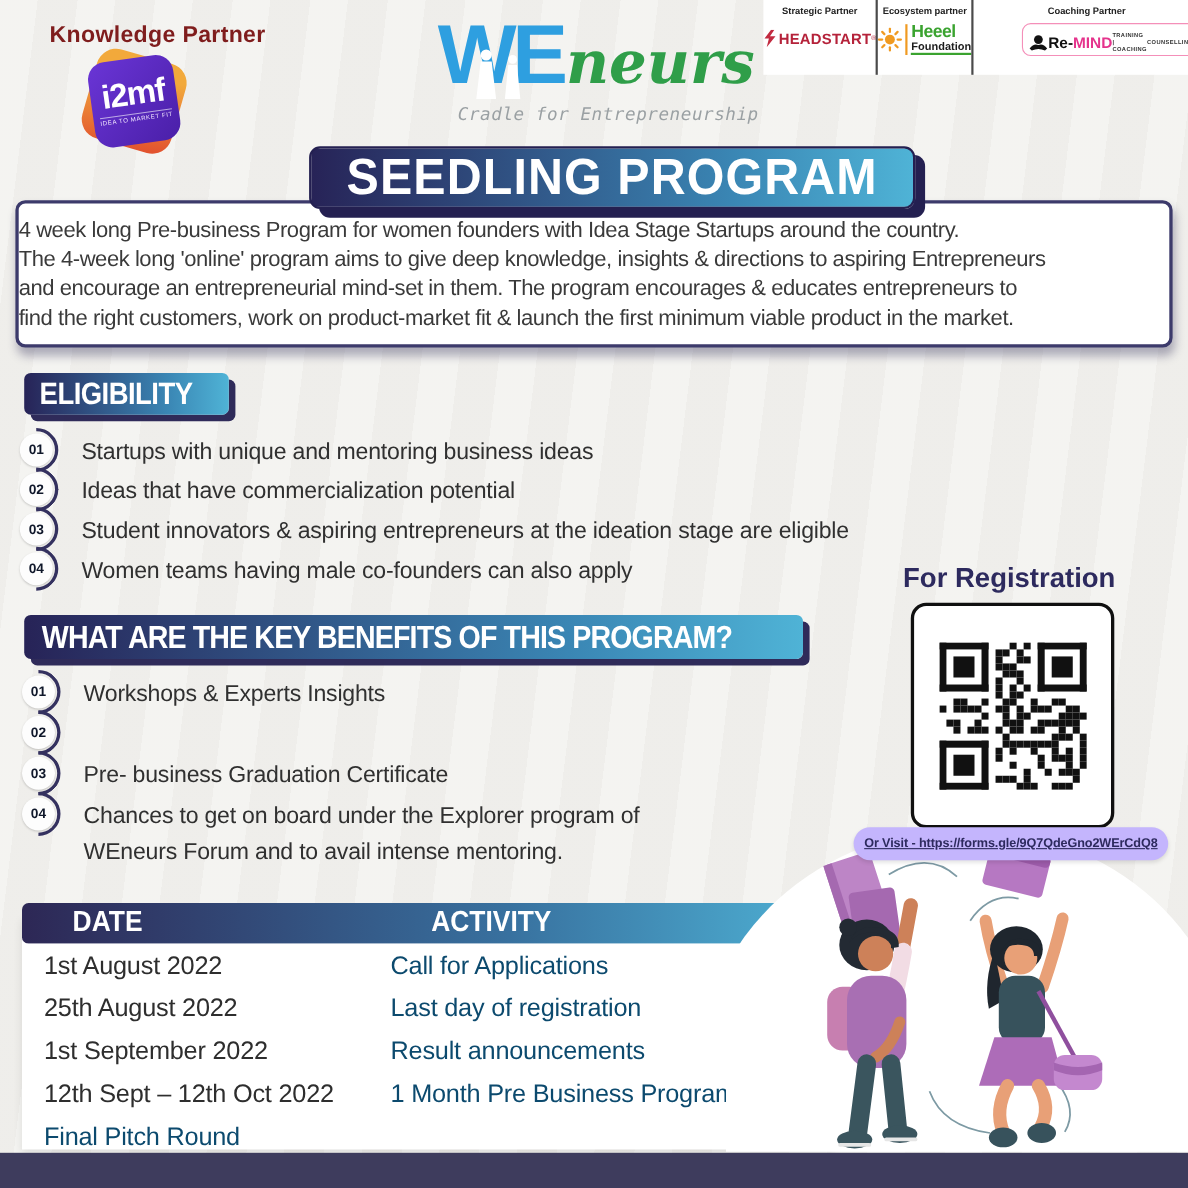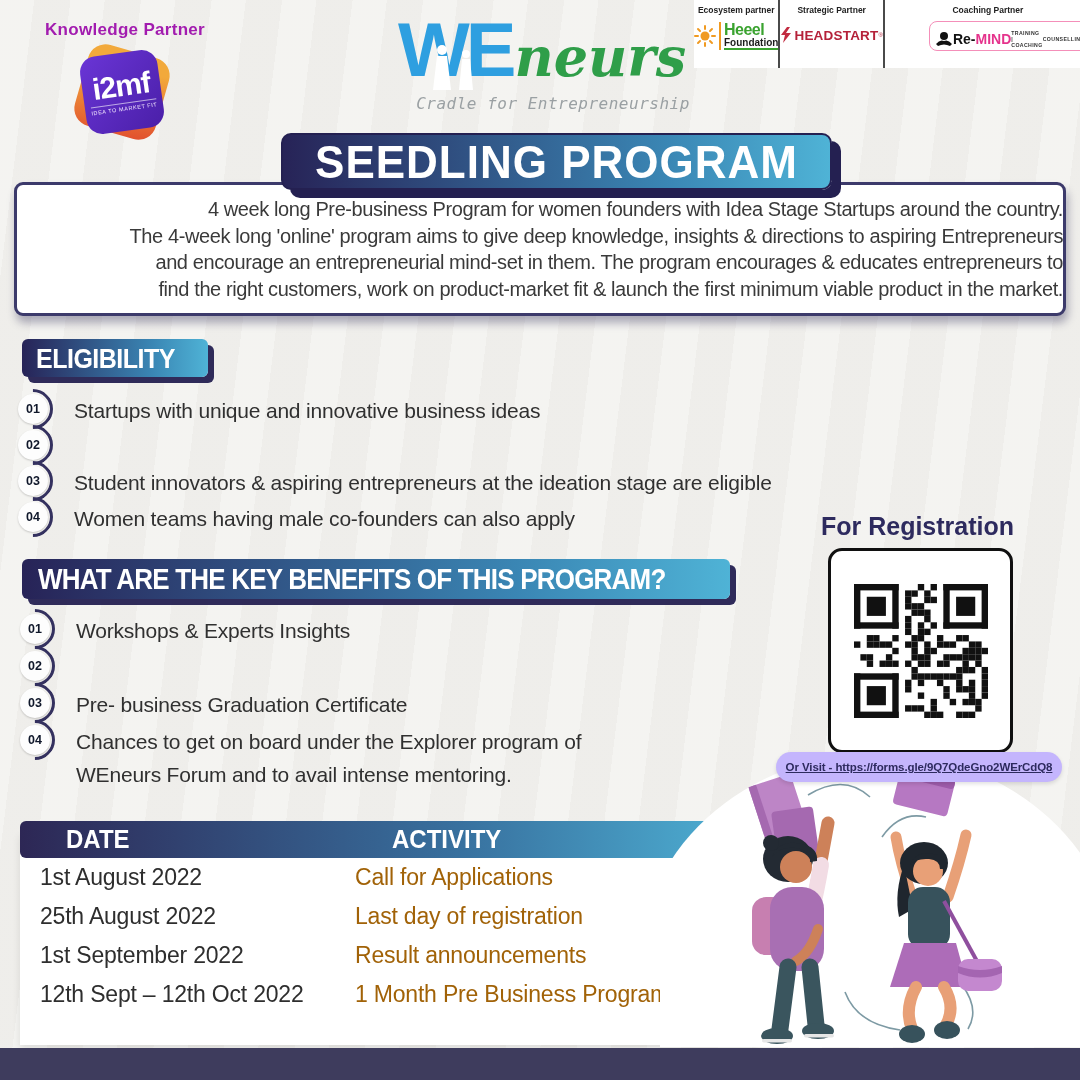--- a/index.html
+++ b/index.html
@@ -8,21 +8,21 @@
     background:#f2f1ee;
     font-family:"Liberation Sans", sans-serif;
   }
   .page::before{
     content:""; position:absolute; inset:0;
     background:repeating-linear-gradient(97deg, rgba(255,255,255,.55) 0 34px, rgba(222,221,217,.45) 34px 70px);
     opacity:.35; pointer-events:none;
   }
 
   
-  .kp-label{ position:absolute; left:45px; top:20px; font-size:17px; font-weight:bold; color:#a21caf; letter-spacing:.3px; }
+  .kp-label{ position:absolute; left:45px; top:20px; font-size:21px; font-weight:bold; color:#7f1d1d; letter-spacing:.3px; }
   .i2mf{ position:absolute; left:76px; top:46px; width:92px; height:92px; }
   .i2mf-back{ position:absolute; inset:4px; border-radius:18px; transform:rotate(16deg);
     background:linear-gradient(170deg,#f2a93b 30%,#e2542f 95%); }
   .i2mf-front{ position:absolute; inset:7px; border-radius:16px; transform:rotate(-8deg);
     background:linear-gradient(135deg,#6a35d6,#4a1fa8); display:flex; flex-direction:column;
     align-items:center; justify-content:center; }
   .i2mf-text{ color:#fff; font-weight:bold; font-size:30px; letter-spacing:-1px; line-height:28px; }
   .i2mf-tag{ color:#f3e8ff; font-size:5.5px; letter-spacing:.6px; margin-top:3px; border-top:1px solid rgba(255,255,255,.6); padding-top:2px; }
 
   
@@ -60,21 +60,21 @@
   .title-banner{ position:absolute; left:265px; top:133px; width:547px; height:53px;
     background:linear-gradient(90deg,#272357,#3a86b4 70%,#4fb3d6);
     border:2px solid #242051; border-radius:10px; box-shadow:9px 8px 0 #242051;
     display:flex; align-items:center; justify-content:center; z-index:3;margin-left:16px; }
   .title-banner span{ color:#fff; font-weight:bold; font-size:44px; letter-spacing:1px; transform:scaleY(1.05); }
 
   
   .desc{ position:absolute; left:14px; top:182px; width:1046px; height:128px; background:#fff;
     border:3px solid #3c3a6b; border-radius:9px; box-shadow:2px 7px 9px rgba(40,38,80,.35);
     display:flex; flex-direction:column; justify-content:center; z-index:2; }
-  .desc div{ text-align:right; font-size:20px; letter-spacing:-.4px; color:#3a3a3a; line-height:26.5px; }
+  .desc div{ text-align:left; font-size:20px; letter-spacing:-.4px; color:#3a3a3a; line-height:26.5px; }
 
   
   .sec-h{ position:absolute; background:linear-gradient(90deg,#272357,#3a86b4 70%,#4fb3d6);
     border-radius:6px; box-shadow:6px 6px 0 rgba(36,32,81,.95);
     display:flex; align-items:center; z-index:2; }
   .sec-h span{ color:#fff; font-weight:bold; transform:scaleY(1.12); transform-origin:left center; }
   .elig-h{ left:22px; top:339px; width:172px; height:38px; padding-left:14px; }
   .elig-h span{ font-size:25px; letter-spacing:-.5px; }
   .ben-h{ left:22px; top:559px; width:692px; height:40px; padding-left:16px; }
   .ben-h span{ font-size:26px; letter-spacing:-.8px; }
@@ -103,21 +103,21 @@
   .sched-h{ position:absolute; left:20px; top:795px; width:738px; height:37px;
     background:linear-gradient(90deg,#2d2755,#38719f 60%,#4fb3d6);
     border-radius:6px 0 0 6px; clip-path:polygon(0 0,100% 0,calc(100% - 22px) 100%,0 100%); z-index:2;margin-top:26px; }
   .sched-h .col{ position:absolute; color:#fff; font-weight:bold; font-size:24px; top:4px; transform:scaleY(1.1); }
   .col-date{ left:46px; }
   .col-act{ left:372px; }
   .sched-card{ position:absolute; left:20px; top:832px; width:738px; height:213px; background:#fff;
     box-shadow:0 4px 8px rgba(0,0,0,.10); padding-top:26px; box-sizing:border-box; z-index:1; }
   .srow{ display:flex; padding-left:20px; height:39px; align-items:center; }
   .sdate{ width:315px; font-size:23px; color:#2e2e2e; letter-spacing:-.2px; }
-  .sact{ font-size:23px; color:#a16207; letter-spacing:-.2px; white-space:nowrap; }
+  .sact{ font-size:23px; color:#0c4a6e; letter-spacing:-.2px; white-space:nowrap; }
   .snote{ font-size:16.5px; margin-left:2px; }
 
   
   .illus{ position:absolute; left:660px; top:737px; width:420px; height:310px; z-index:3; }
   .footer-bar{ position:absolute; left:0; top:1048px; width:1080px; height:32px; background:#3e3c5d; z-index:2; }
 
   .tiny-svg{ display:block; }
 </style>
 </head>
 <body>
@@ -140,20 +140,30 @@
     <g fill="#ffffff">
       <circle cx="14" cy="8" r="5"></circle>
         <path d="M9,14 L19,14 L23,48 L5,48 Z"></path>
       <circle cx="38" cy="12" r="4"></circle>
         <path d="M34,17 L42,17 L45,48 L31,48 Z"></path>
     </g>
   </svg>
   <div class="brand-tag">Cradle for Entrepreneurship</div>
 
   <div class="pstrip">
+    <div class="pcell">
+      <div class="plabel">Strategic Partner</div>
+      <div class="hs-row">
+        <svg class="tiny-svg" width="12" height="16" viewBox="0 0 12 16">
+          <path d="M7,0 L1,8 L5,8 L3,16 L11,6 L6,6 L10,0 Z" fill="#c22b40"></path>
+        </svg>
+        <span class="hs-name">HEADSTART</span>
+          <span class="hs-reg">®</span>
+      </div>
+    </div>
     <div class="pcell">
       <div class="plabel">Ecosystem partner</div>
       <div class="heeel-row">
         <svg class="tiny-svg" width="22" height="22" viewBox="0 0 22 22">
           <circle cx="11" cy="11" r="4.5" fill="#f09a21"></circle>
           <g stroke="#f09a21" stroke-width="2" stroke-linecap="round">
             <line x1="11" y1="1" x2="11" y2="4"></line>
               <line x1="11" y1="18" x2="11" y2="21"></line>
             <line x1="1" y1="11" x2="4" y2="11"></line>
               <line x1="18" y1="11" x2="21" y2="11"></line>
@@ -163,30 +173,20 @@
               <line x1="16" y1="6" x2="18" y2="4"></line>
           </g>
         </svg>
         <div class="heeel-txt">
           <div class="heeel-1">Heeel</div>
           <div class="heeel-2">Foundation</div>
         </div>
       </div>
     </div>
     <div class="pcell">
-      <div class="plabel">Strategic Partner</div>
-      <div class="hs-row">
-        <svg class="tiny-svg" width="12" height="16" viewBox="0 0 12 16">
-          <path d="M7,0 L1,8 L5,8 L3,16 L11,6 L6,6 L10,0 Z" fill="#c22b40"></path>
-        </svg>
-        <span class="hs-name">HEADSTART</span>
-          <span class="hs-reg">®</span>
-      </div>
-    </div>
-    <div class="pcell">
       <div class="plabel">Coaching Partner</div>
       <div class="pinkbox">
         <div class="remind-row">
           <svg class="tiny-svg" width="18" height="16" viewBox="0 0 18 16">
             <circle cx="9" cy="5" r="4" fill="#111"></circle>
             <path d="M1,13 q4,-5 8,-3 q4,-2 8,3 l-2,2 q-6,-3 -12,0 z" fill="#111"></path>
           </svg>
           <span class="remind-black">Re-</span>
             <span class="remind-pink">MIND</span>
         </div>
@@ -230,27 +230,28 @@
   </div>
 
   <div class="sec-h elig-h">
     <span>ELIGIBILITY</span>
   </div>
   <div class="li" style="left:18px; top:394px;">
     <span class="badge">
         <span class="ring"></span>
         <span class="circ">01</span>
       </span>
-    <span class="li-text">Startups with unique and innovative business ideas</span>
+    <span class="li-text">Startups with unique and mentoring business ideas</span>
   </div>
   <div class="li" style="left:18px; top:430px;">
     <span class="badge">
         <span class="ring"></span>
         <span class="circ">02</span>
       </span>
+    <span class="li-text">Ideas that have commercialization potential</span>
   </div>
   <div class="li" style="left:18px; top:466px;">
     <span class="badge">
         <span class="ring"></span>
         <span class="circ">03</span>
       </span>
     <span class="li-text">Student innovators &amp; aspiring entrepreneurs at the ideation stage are eligible</span>
   </div>
   <div class="li" style="left:18px; top:502px;">
     <span class="badge">
@@ -448,20 +449,21 @@
     </div>
     <div class="srow">
       <span class="sdate">1st September 2022</span>
       <span class="sact"><span>Result announcements</span><span class="snote"></span></span>
     </div>
     <div class="srow">
       <span class="sdate">12th Sept – 12th Oct 2022</span>
       <span class="sact"><span>1 Month Pre Business Program</span><span class="snote">(Virtual)</span></span>
     </div>
     <div class="srow">
+      <span class="sact"><span>Final Pitch Round</span><span class="snote"></span></span>
     </div>
   </div>
 
   <div class="footer-bar"></div>
 
   <svg class="illus" viewBox="0 0 420 310">
     <ellipse cx="218" cy="238" rx="242" ry="222" fill="#ffffff"></ellipse>
     <g stroke="#7d9aa4" stroke-width="1.6" fill="none">
       <path d="M148,58 q36,-22 62,2"></path>
       <path d="M222,100 q18,-26 44,-20"></path>

